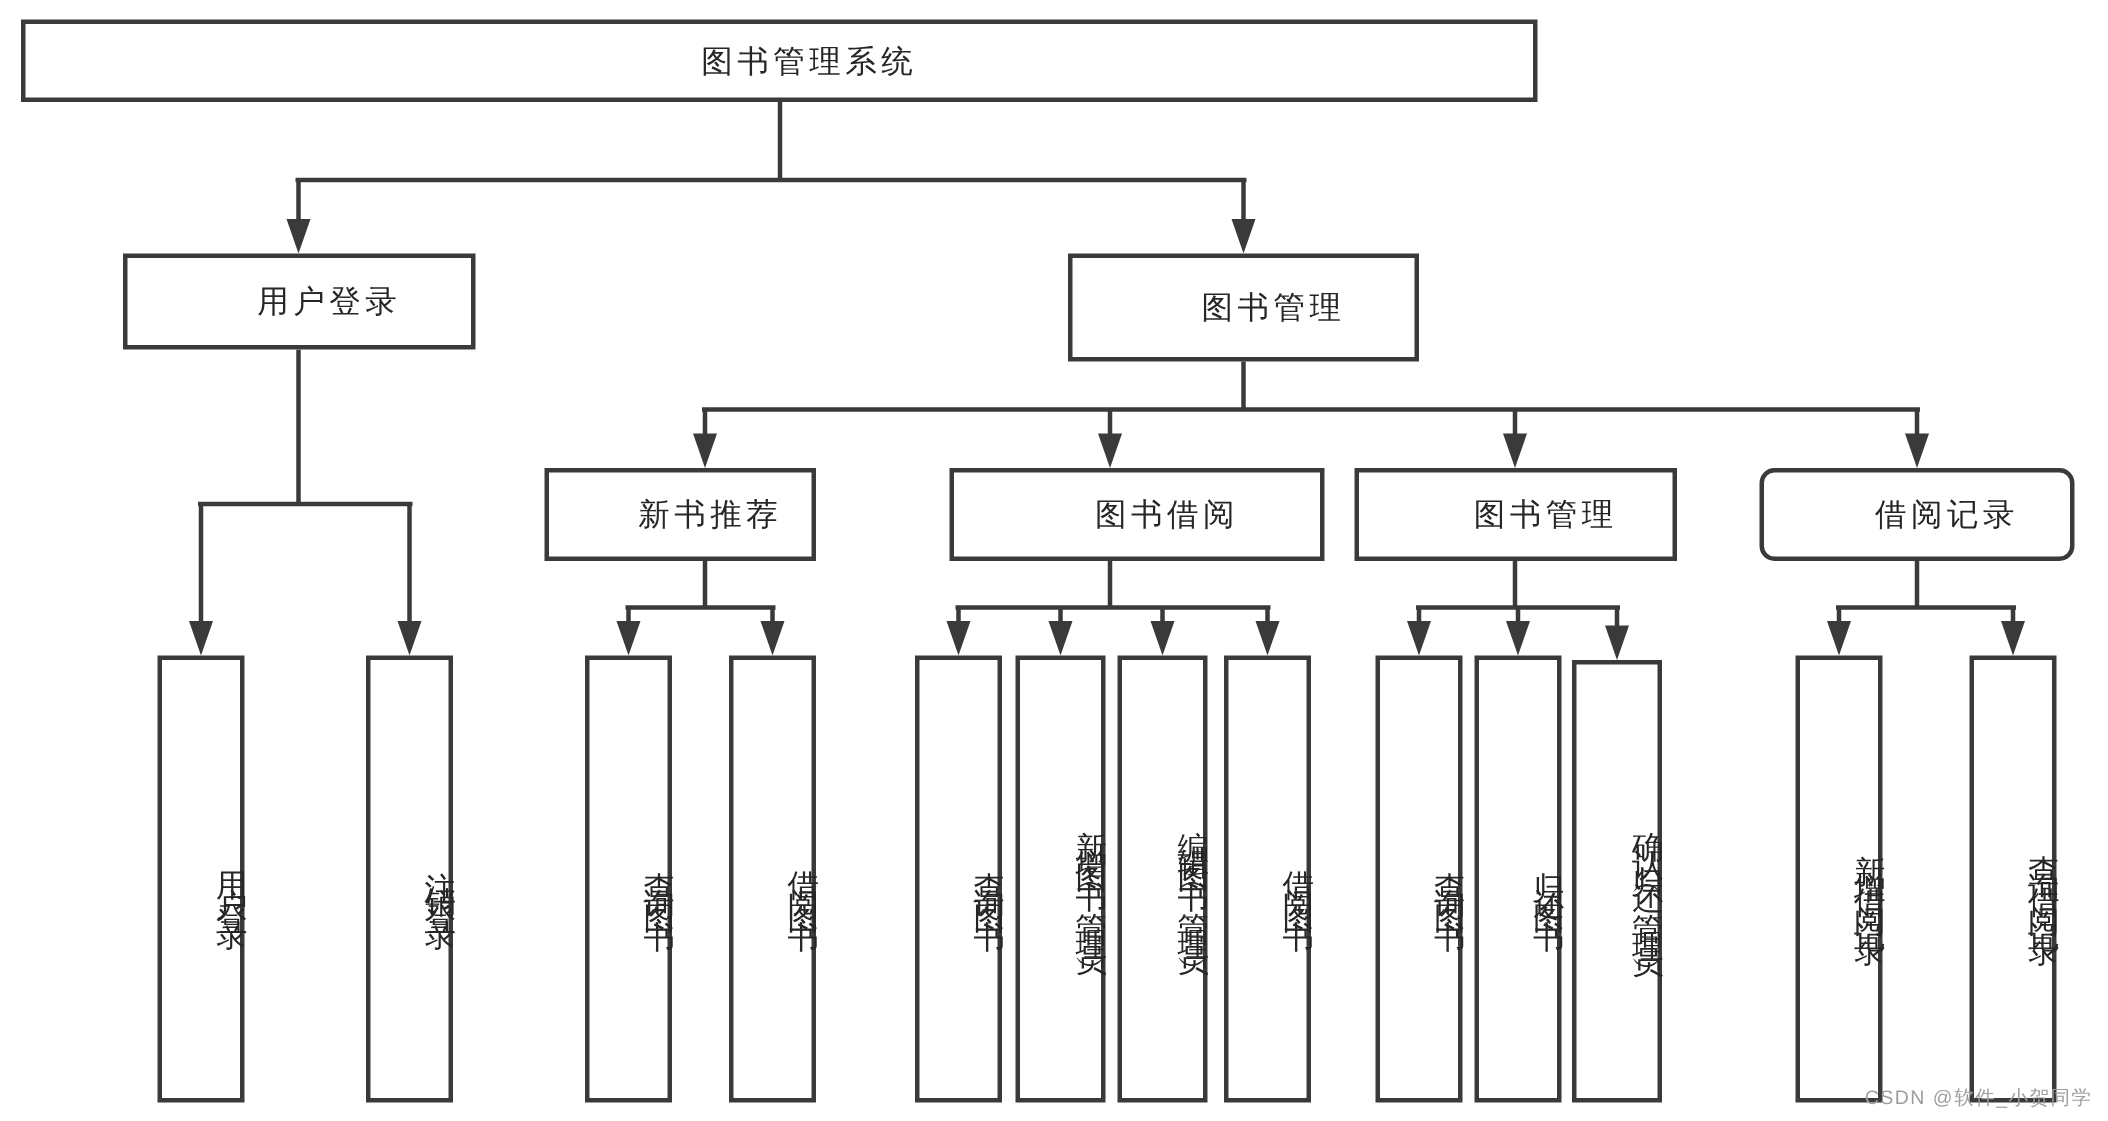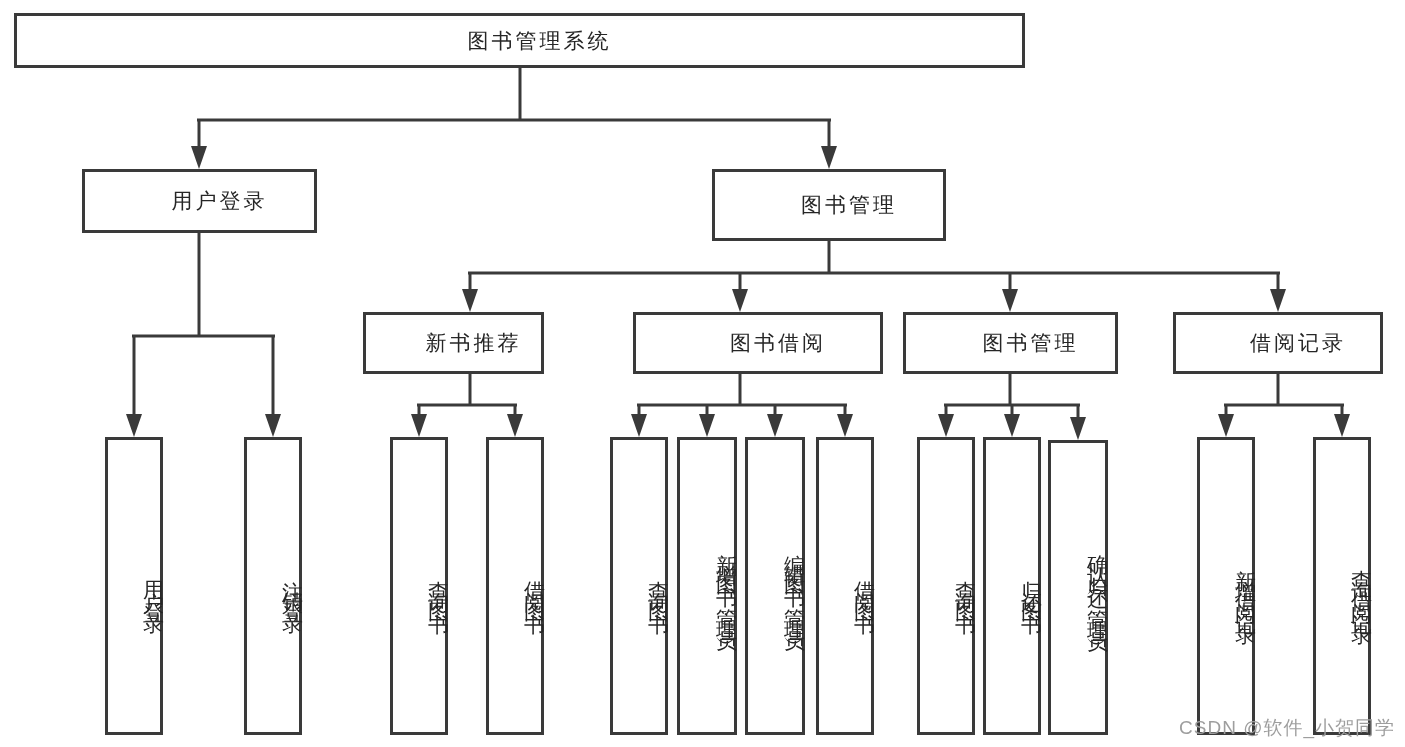--- a/index.html
+++ b/index.html
@@ -47,21 +47,21 @@
     text-orientation: mixed;
     font-size: 21px;
     letter-spacing: 11px;
     line-height: 1;
     white-space: nowrap;
   }
   .watermark {
     position: absolute;
     right: 10px;
     bottom: 6px;
-    font-size: 19px;
+    font-size: 13px;
     color: var(--watermark);
     letter-spacing: 1px;
     z-index: 5;
     margin-left: 32px;
   }
 </style>
 </head>
 <body>
 
 <div class="canvas">
@@ -141,21 +141,21 @@
 
   <div class="node h" style="left:363px; top:312px; width:181px; height:62px;">
     <span>新书推荐</span>
   </div>
   <div class="node h" style="left:633px; top:312px; width:250px; height:62px;">
     <span>图书借阅</span>
   </div>
   <div class="node h" style="left:903px; top:312px; width:215px; height:62px;">
     <span>图书管理</span>
   </div>
-  <div class="node h" style="left:1173px; top:312px; width:210px; height:62px;">
+  <div class="node h" style="left:1173px; top:312px; width:210px; height:62px;border-radius:10px;">
     <span>借阅记录</span>
   </div>
 
   <div class="node v" style="left:105px; top:437px; width:58px; height:298px;">
     <span class="vtext">用户登录</span>
   </div>
   <div class="node v" style="left:244px; top:437px; width:58px; height:298px;">
     <span class="vtext">注销登录</span>
   </div>
 

